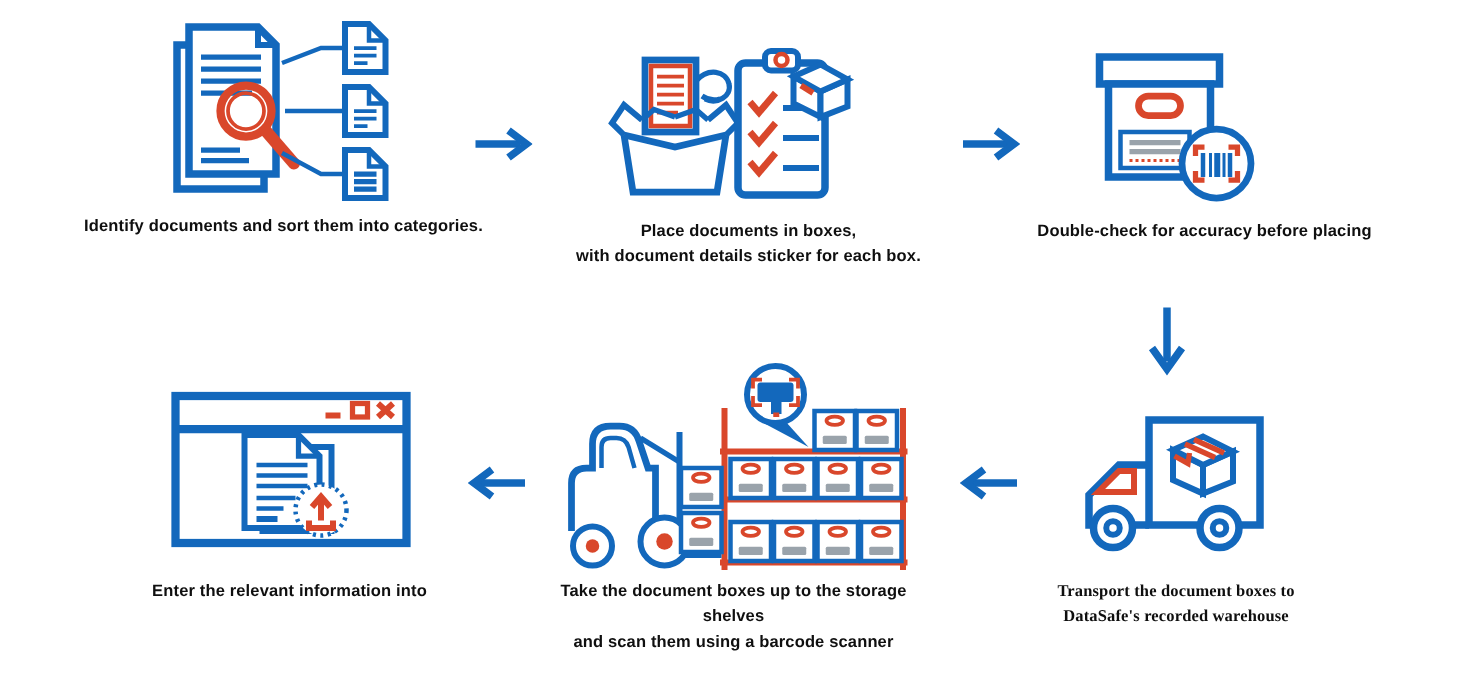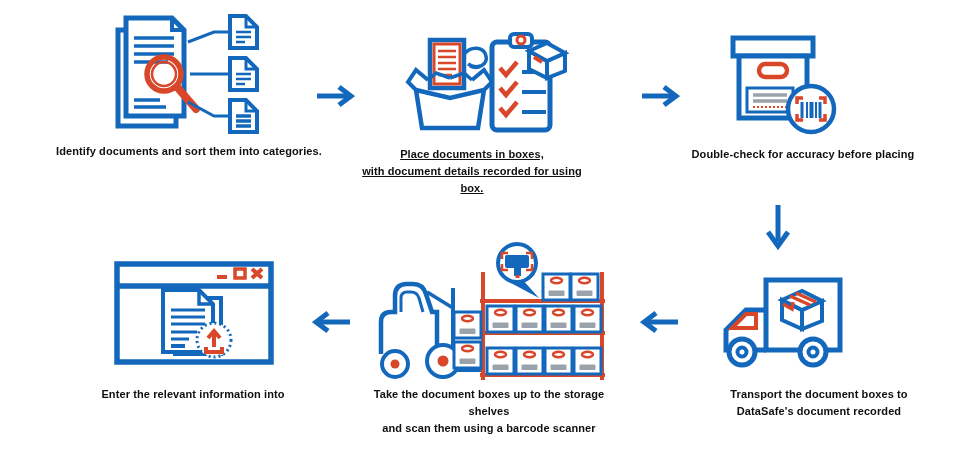--- a/index.html
+++ b/index.html
@@ -230,30 +230,30 @@
   <div class="arrow" style="left:312px; top:310px; width:40px; height:24px;">
     <svg viewBox="0 0 40 24">
         <path class="b" d="M38 12 H8" stroke-width="5"></path>
         <path class="b" d="M16 3 L4 12 L16 21" stroke-width="5"></path>
       </svg>
   </div>
 
   <p class="caption" style="left:29px; top:143px; width:320px;">
     <span>Identify documents and sort them into categories.</span>
   </p>
-  <p class="caption" style="left:352px; top:146px; width:240px;text-decoration:underline;">
+  <p class="caption" style="left:379px; top:146px; width:240px;">
     <span>Place documents in boxes,</span>
-    <span>with document details recorded for using box.</span>
+    <span>with document details sticker for each box.</span>
   </p>
   <p class="caption" style="left:668px; top:146px; width:270px;">
     <span>Double-check for accuracy before placing</span>
   </p>
-  <p class="caption" style="left:699px; top:386px; width:240px;">
+  <p class="caption" style="left:664px; top:386px; width:240px;font-family:Liberation Serif, serif;">
     <span>Transport the document boxes to</span>
-    <span>DataSafe's document recorded</span>
+    <span>DataSafe's recorded warehouse</span>
   </p>
   <p class="caption" style="left:353px; top:386px; width:272px;">
     <span>Take the document boxes up to the storage shelves</span>
     <span>and scan them using a barcode scanner</span>
   </p>
   <p class="caption" style="left:53px; top:386px; width:280px;">
     <span>Enter the relevant information into</span>
   </p>
 
 </div>

